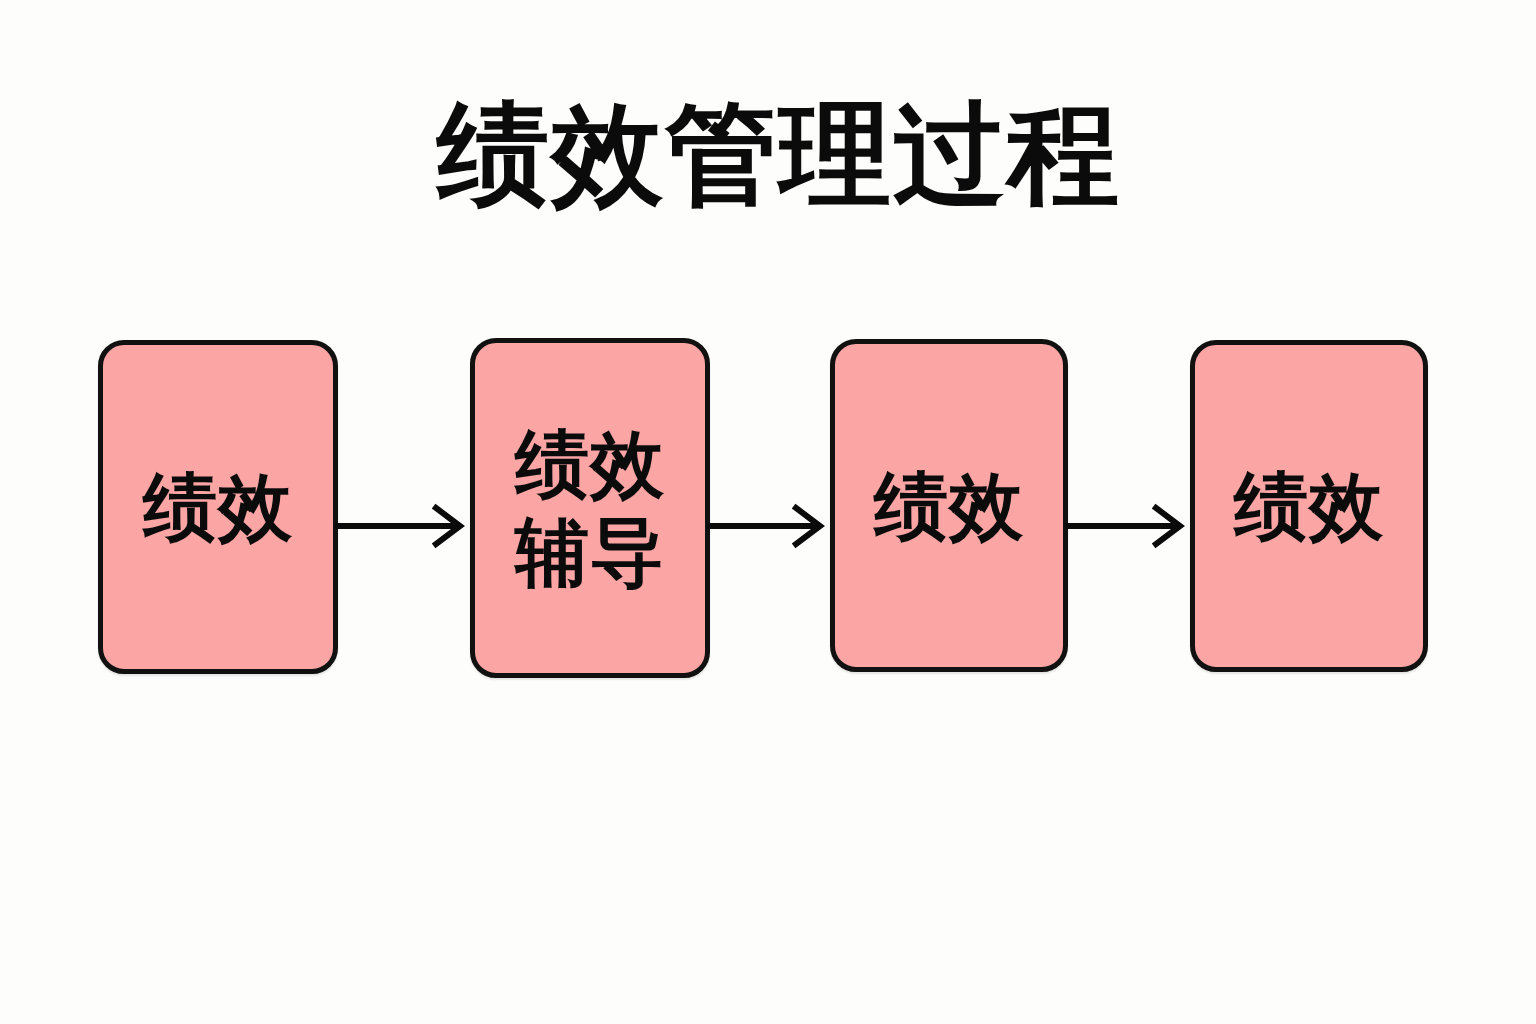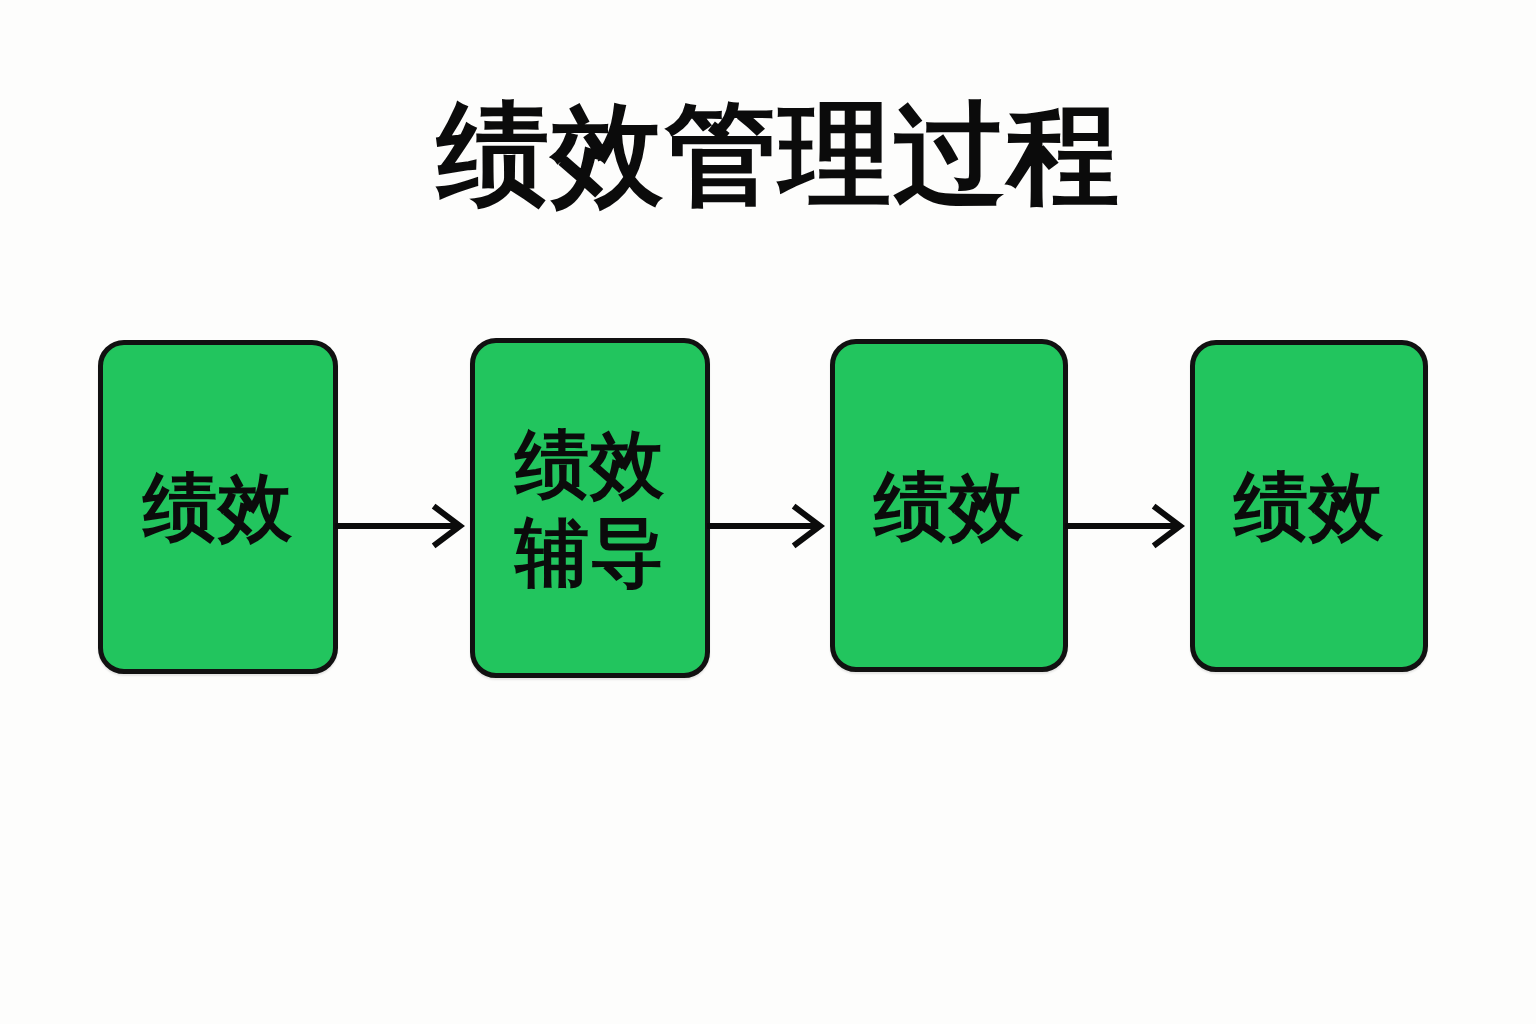--- a/index.html
+++ b/index.html
@@ -45,21 +45,21 @@
     width: 1332px;
     height: 342px;
   }
 
   .stage-node {
     position: absolute;
     top: 0;
     width: 230px;
     height: 326px;
     box-sizing: border-box;
-    background: #22c55e;
+    background: #fca5a5;
     border: 5px solid #111111;
     border-radius: 26px;
     display: flex;
     flex-direction: column;
     align-items: center;
     justify-content: center;
     box-shadow: 0 2px 2px rgba(0,0,0,0.10);
   }
 
   .stage-node .stage-label {

